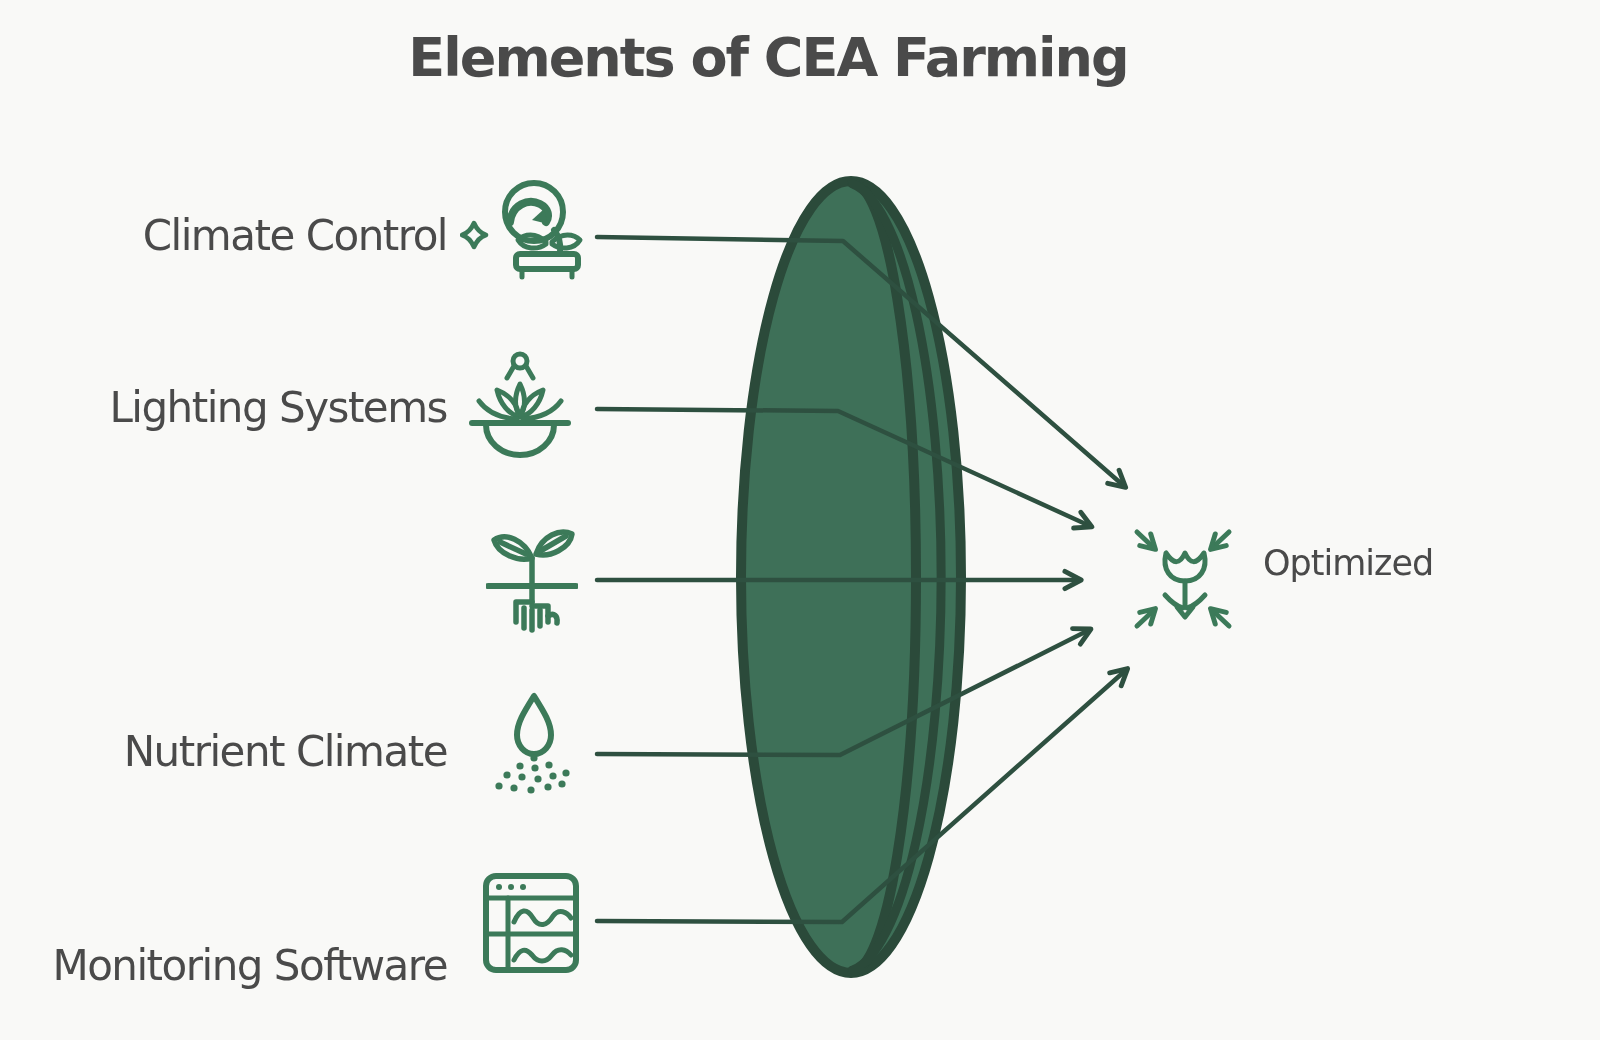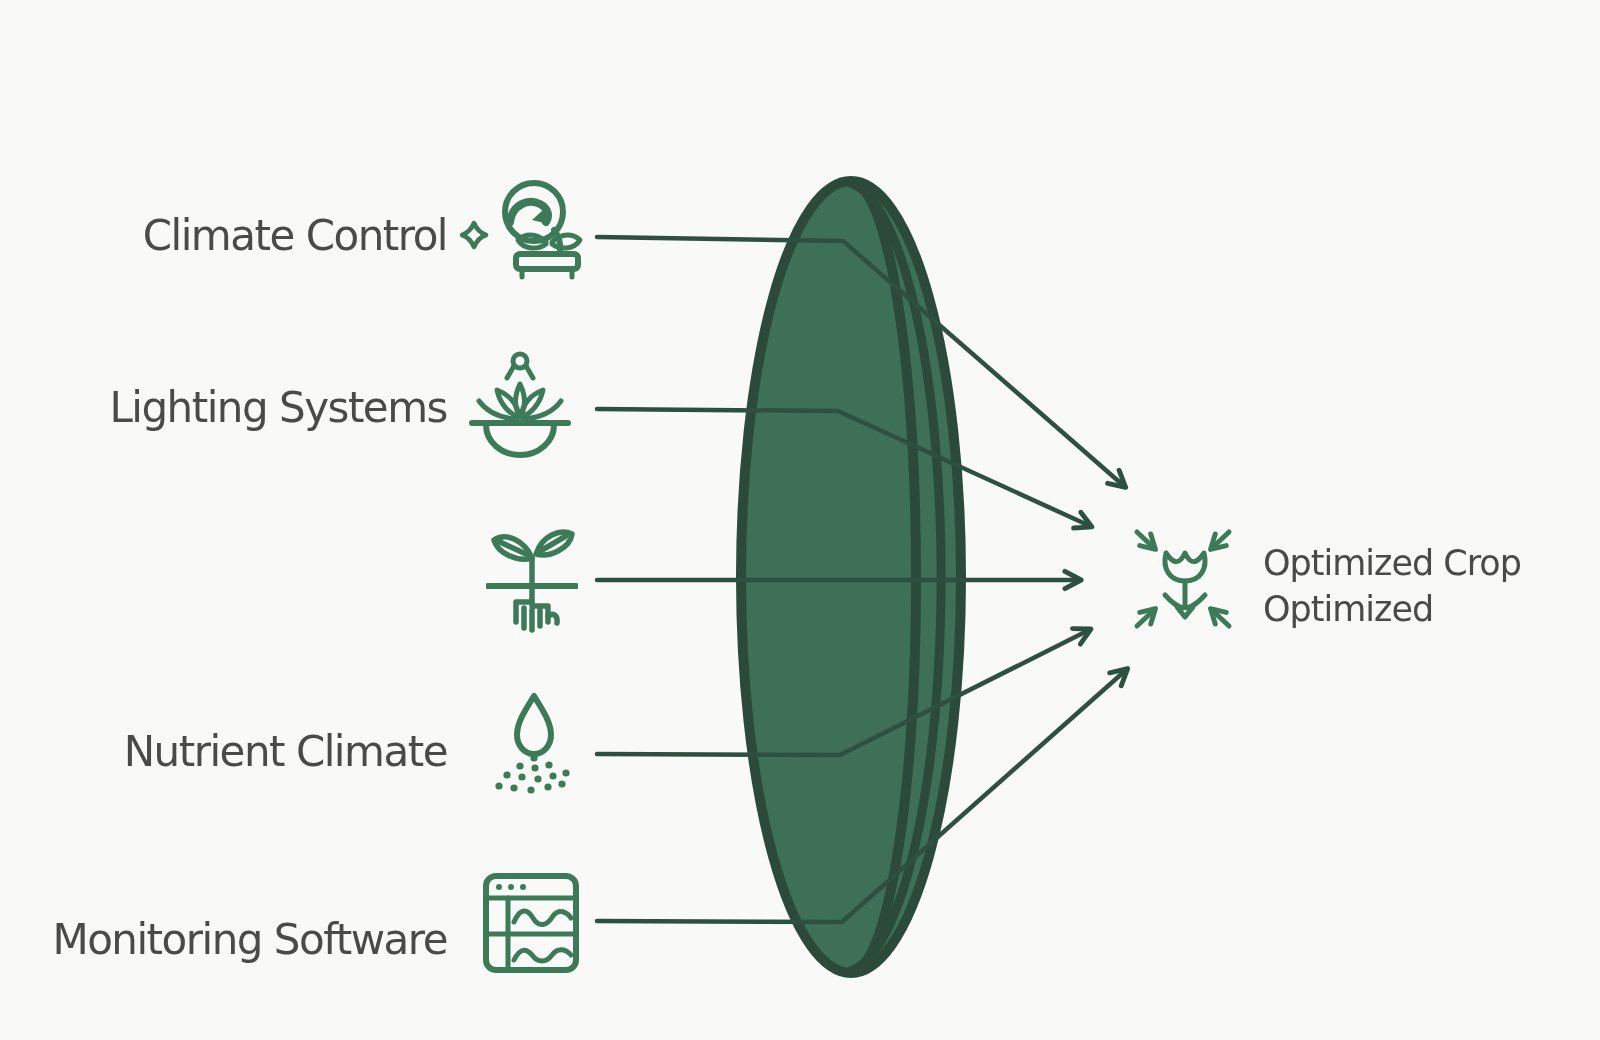--- a/index.html
+++ b/index.html
@@ -15,21 +15,21 @@
     color:var(--text,#4A4A4A);
   }
   .label{
     position:absolute;right:1153px;height:60px;line-height:60px;white-space:nowrap;
     font-size:42px;letter-spacing:-1.5px;color:var(--text,#4A4A4A);
   }
   .label.r1{top:206px}
   .label.r2{top:378px}
   .label.r3{top:548px}
   .label.r4{top:722px}
-  .label.r5{top:910px}
+  .label.r5{top:936px}
   .result{
     position:absolute;left:1263px;top:540px;white-space:nowrap;
     font-size:35px;line-height:46px;letter-spacing:-1px;color:var(--text,#4A4A4A);
   }
   svg.main{position:absolute;left:0;top:0;}
   svg.item-icon{position:absolute;}
   .i1{left:460px;top:178px}
   .i2{left:466px;top:350px}
   .i3{left:486px;top:526px}
   .i4{left:492px;top:692px}
@@ -75,20 +75,21 @@
 
     <g transform="translate(1185,577)" class="icon-stroke" stroke-width="5">
       <path d="M -19,-24 C -23,-8 -15,4 0,4 C 15,4 23,-8 19,-24 C 11,-12 5,-13 0,-24 C -5,-13 -11,-12 -19,-24 Z"></path>
       <path d="M 0,4 L 0,30"></path>
       <path d="M -20,18 C -12,27 -6,30 -2,31"></path>
       <path d="M 20,18 C 12,27 6,30 2,31"></path>
       <path d="M -8,30 L 0,40 L 8,30"></path>
     </g>
   </svg>
 
+  <div class="title">Elements of CEA Farming</div>
 
   <div class="label r1">Climate Control</div>
   <div class="label r2">Lighting Systems</div>
   <div class="label r4">Nutrient Climate</div>
   <div class="label r5">Monitoring Software</div>
 
   <svg class="item-icon i1" width="128" height="112" viewBox="0 0 128 112">
     <g class="icon-stroke" stroke-width="4.5">
       <path d="M14,45 C17,52 20,55 26,57 C20,59 17,62 14,69 C11,62 8,59 2,57 C8,55 11,52 14,45 Z"></path>
     </g>
@@ -160,17 +161,16 @@
         <circle cx="29" cy="17" r="3"></circle>
         <circle cx="41" cy="17" r="3"></circle>
     </g>
     <path class="icon-stroke" stroke-width="5" d="M4,64 L94,64"></path>
     <path class="icon-stroke" stroke-width="5" d="M26,28 L26,100"></path>
     <path class="icon-stroke" stroke-width="5" d="M32,52 C38,38 45,38 51,48 C57,58 65,56 71,46 C77,38 85,42 89,48"></path>
     <path class="icon-stroke" stroke-width="5" d="M32,90 C38,78 44,78 50,85 C56,93 64,93 70,85 C76,77 84,79 89,85"></path>
   </svg>
 
   <div class="result">
-    <div>Optimized Crop</div>
     <div>Optimized</div>
   </div>
 
 </div>
 
 </body></html>

